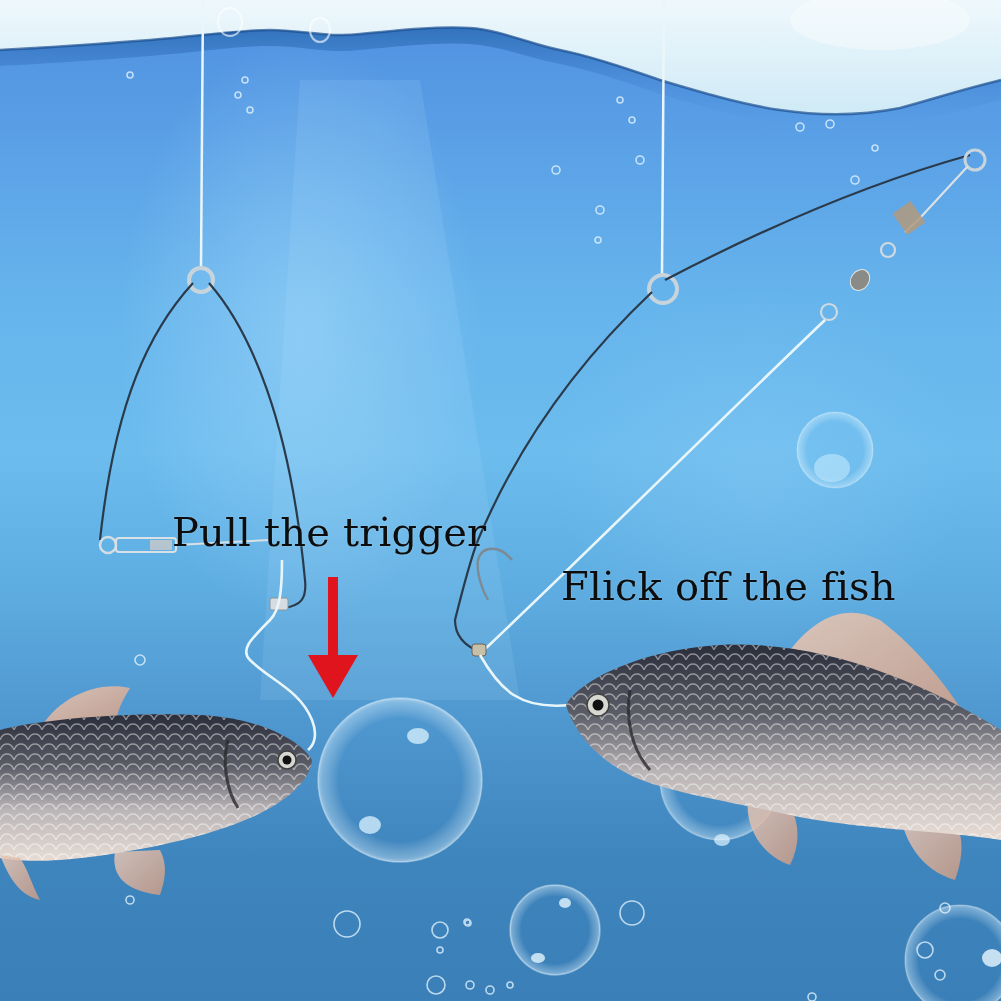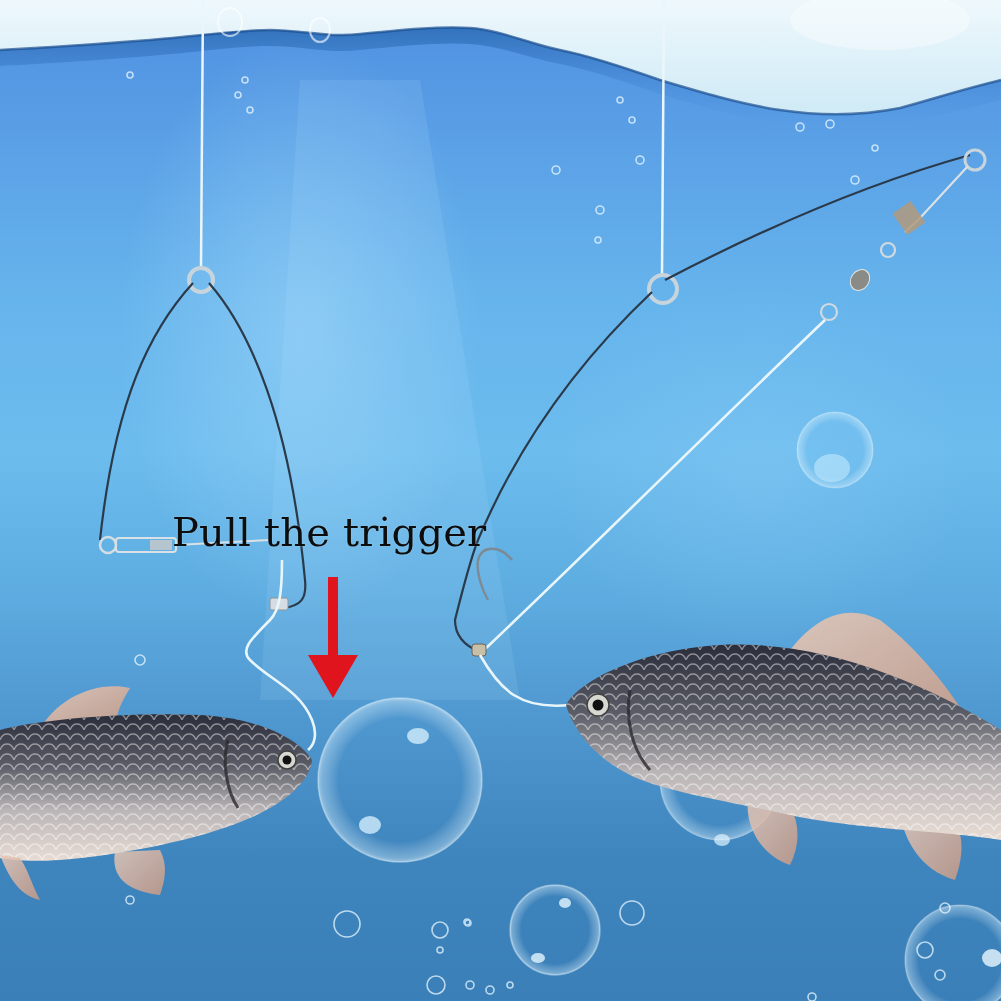--- a/index.html
+++ b/index.html
@@ -171,13 +171,14 @@
       <path d="M900 815 C905 840 920 870 955 880 C962 860 965 840 955 820 Z" fill="url(#finFill)" opacity="0.85"></path>
       <path d="M566 705 C580 680 640 650 720 645 C820 640 920 680 1001 730 L1001 840 C940 830 860 830 790 815 C720 800 660 790 630 775 C600 760 575 735 566 705 Z" fill="url(#fishBody)"></path>
       <path d="M566 705 C580 680 640 650 720 645 C820 640 920 680 1001 730 L1001 840 C940 830 860 830 790 815 C720 800 660 790 630 775 C600 760 575 735 566 705 Z" fill="url(#scales)"></path>
       <path d="M630 690 C625 720 632 750 650 770" fill="none" stroke="#2a2a30" stroke-width="3" opacity="0.8"></path>
       <circle cx="598" cy="705" r="11" fill="#d8d8d2" stroke="#40403f" stroke-width="1.5"></circle>
       <circle cx="598" cy="705" r="5.5" fill="#111"></circle>
     </g>
   </svg>
 
   <p class="caption caption-left">Pull the trigger</p>
+  <p class="caption caption-right">Flick off the fish</p>
 </div>
 
 </body></html>

